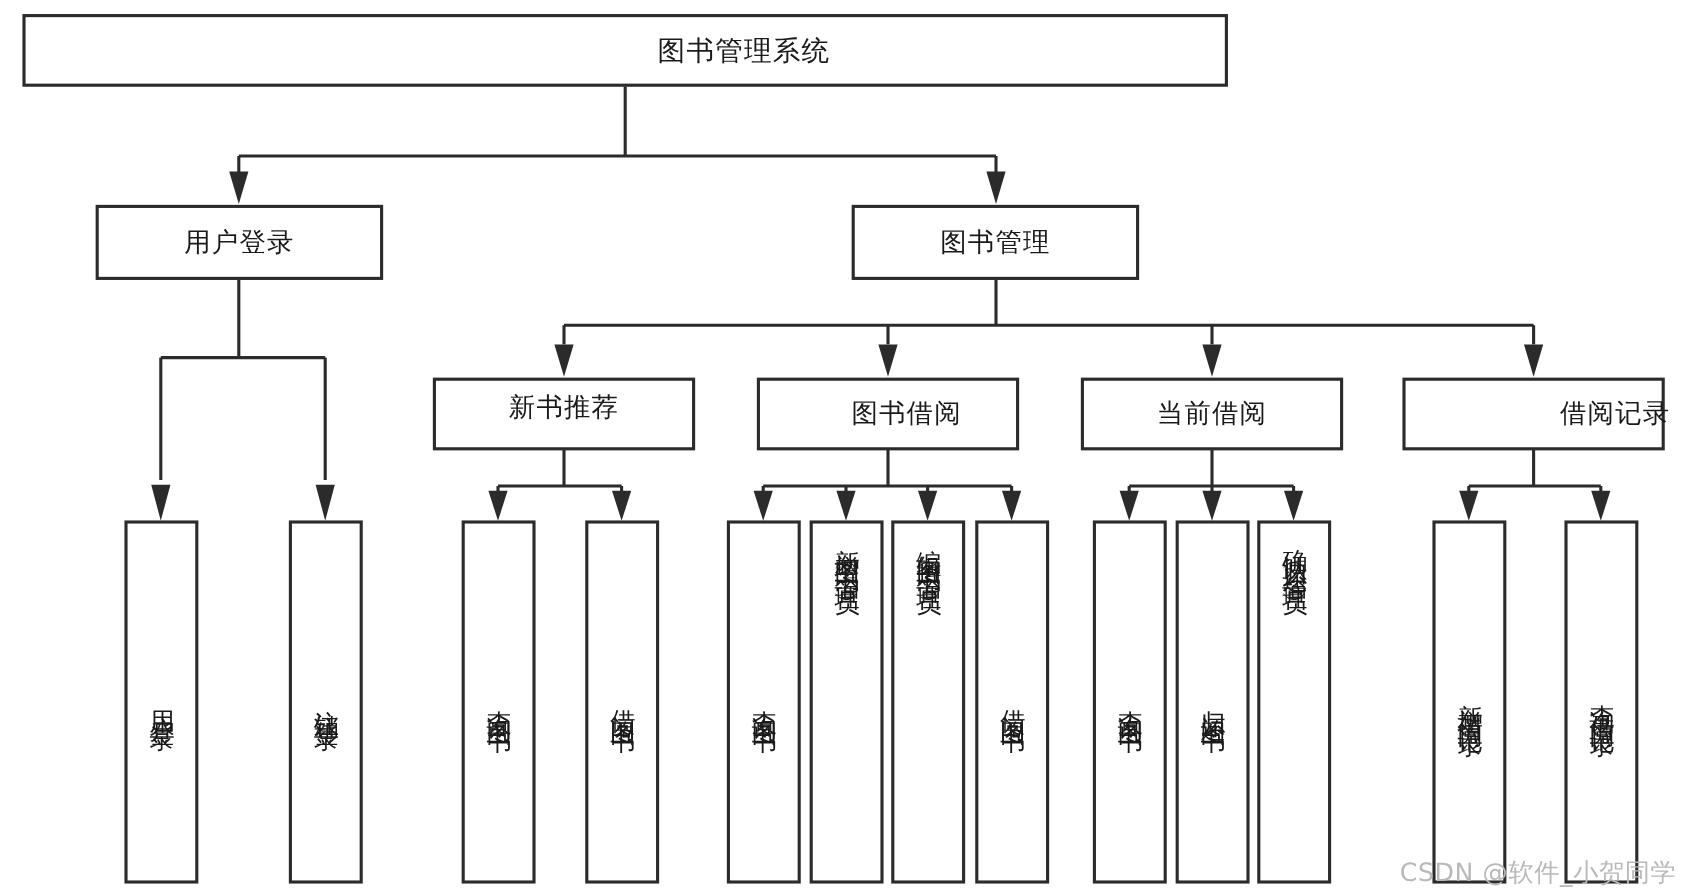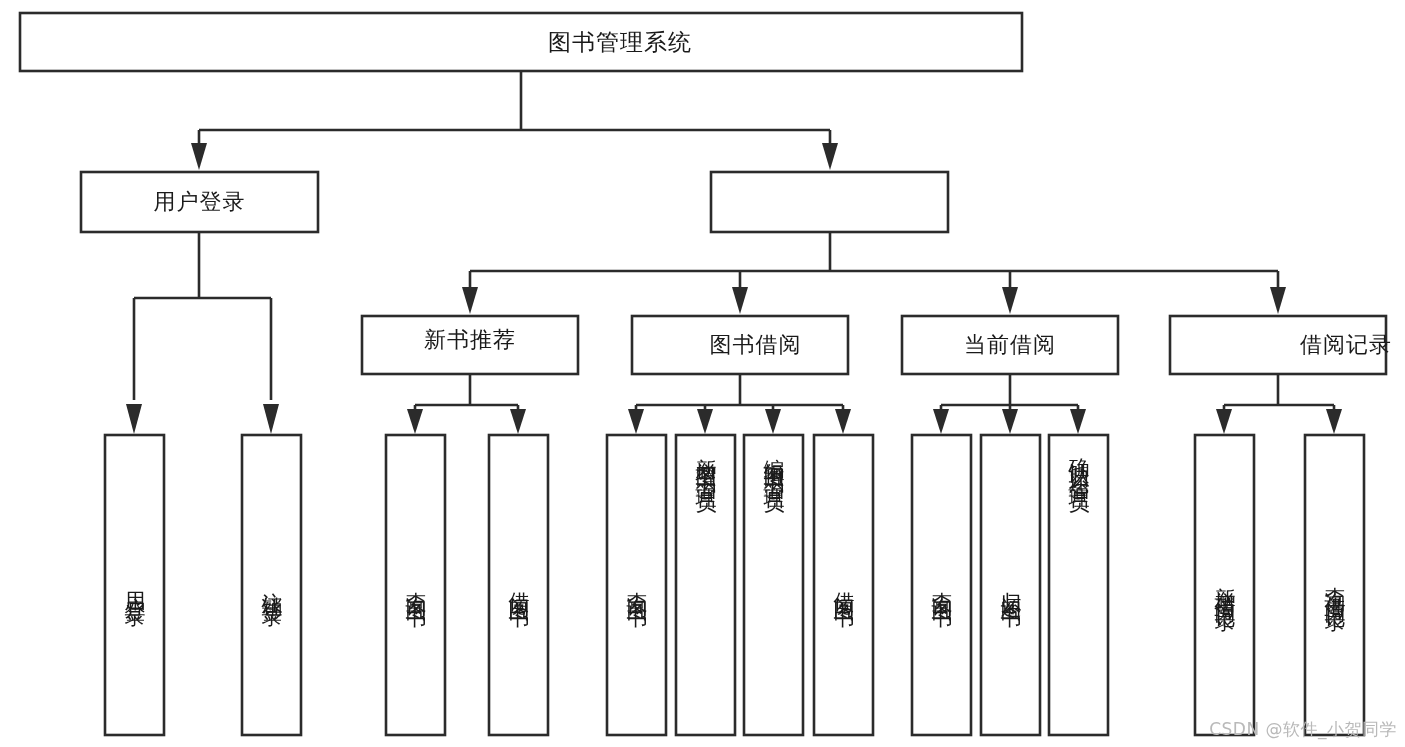--- a/index.html
+++ b/index.html
@@ -73,21 +73,21 @@
     letter-spacing: 1px;
   }
   .title-text {
     font-size: 23px;
   }
   #watermark {
     position: absolute;
     right: 8px;
     bottom: 6px;
     font-family: "DejaVu Sans", "Liberation Sans", sans-serif;
-    font-size: 17px;
+    font-size: 21px;
     color: #b9b9b9;
     letter-spacing: 0.5px;
     white-space: nowrap;
     pointer-events: none;
   }
 </style>
 </head>
 <body>
 
 <div id="diagram-root">
@@ -190,20 +190,23 @@
   </svg>
 
   <div class="hlabel-box" style="left:20px; top:13px; width:1200px; height:58px;">
     <span class="hlabel-text title-text">图书管理系统</span>
   </div>
 
   <div class="hlabel-box" style="left:81px; top:172px; width:237px; height:60px;">
     <span class="hlabel-text">用户登录</span>
   </div>
 
+  <div class="hlabel-box" style="left:711px; top:172px; width:237px; height:60px;">
+    <span class="hlabel-text">图书管理</span>
+  </div>
 
   <div class="hlabel-box" style="left:362px; top:316px; width:216px; height:48px;">
     <span class="hlabel-text">新书推荐</span>
   </div>
 
   <div class="hlabel-box" style="left:632px; top:316px; width:247px; height:58px;">
     <span class="hlabel-text">图书借阅</span>
   </div>
 
   <div class="hlabel-box" style="left:902px; top:316px; width:216px; height:58px;">

